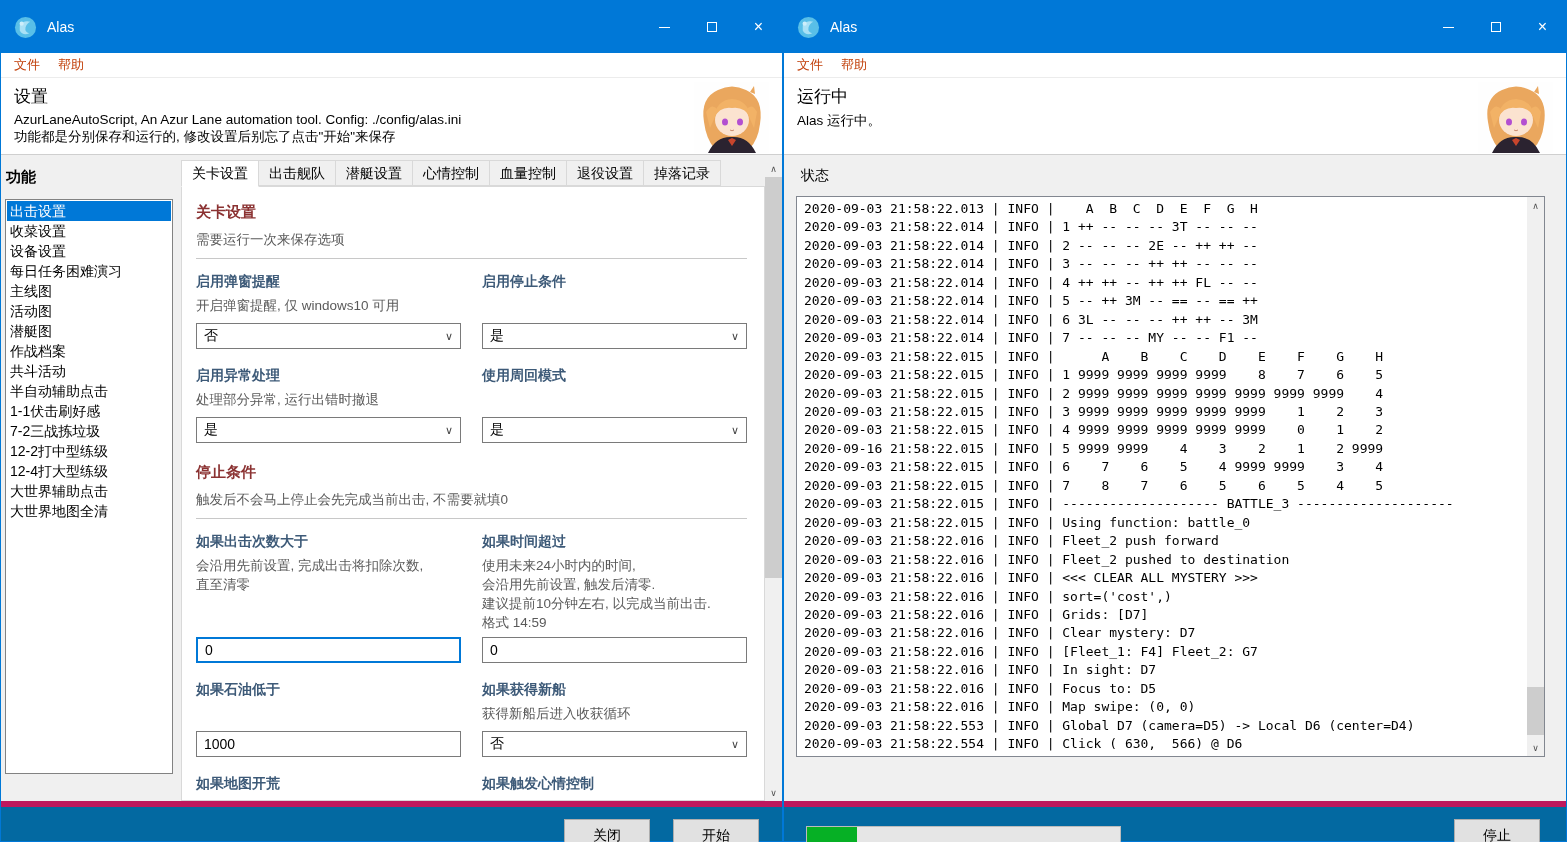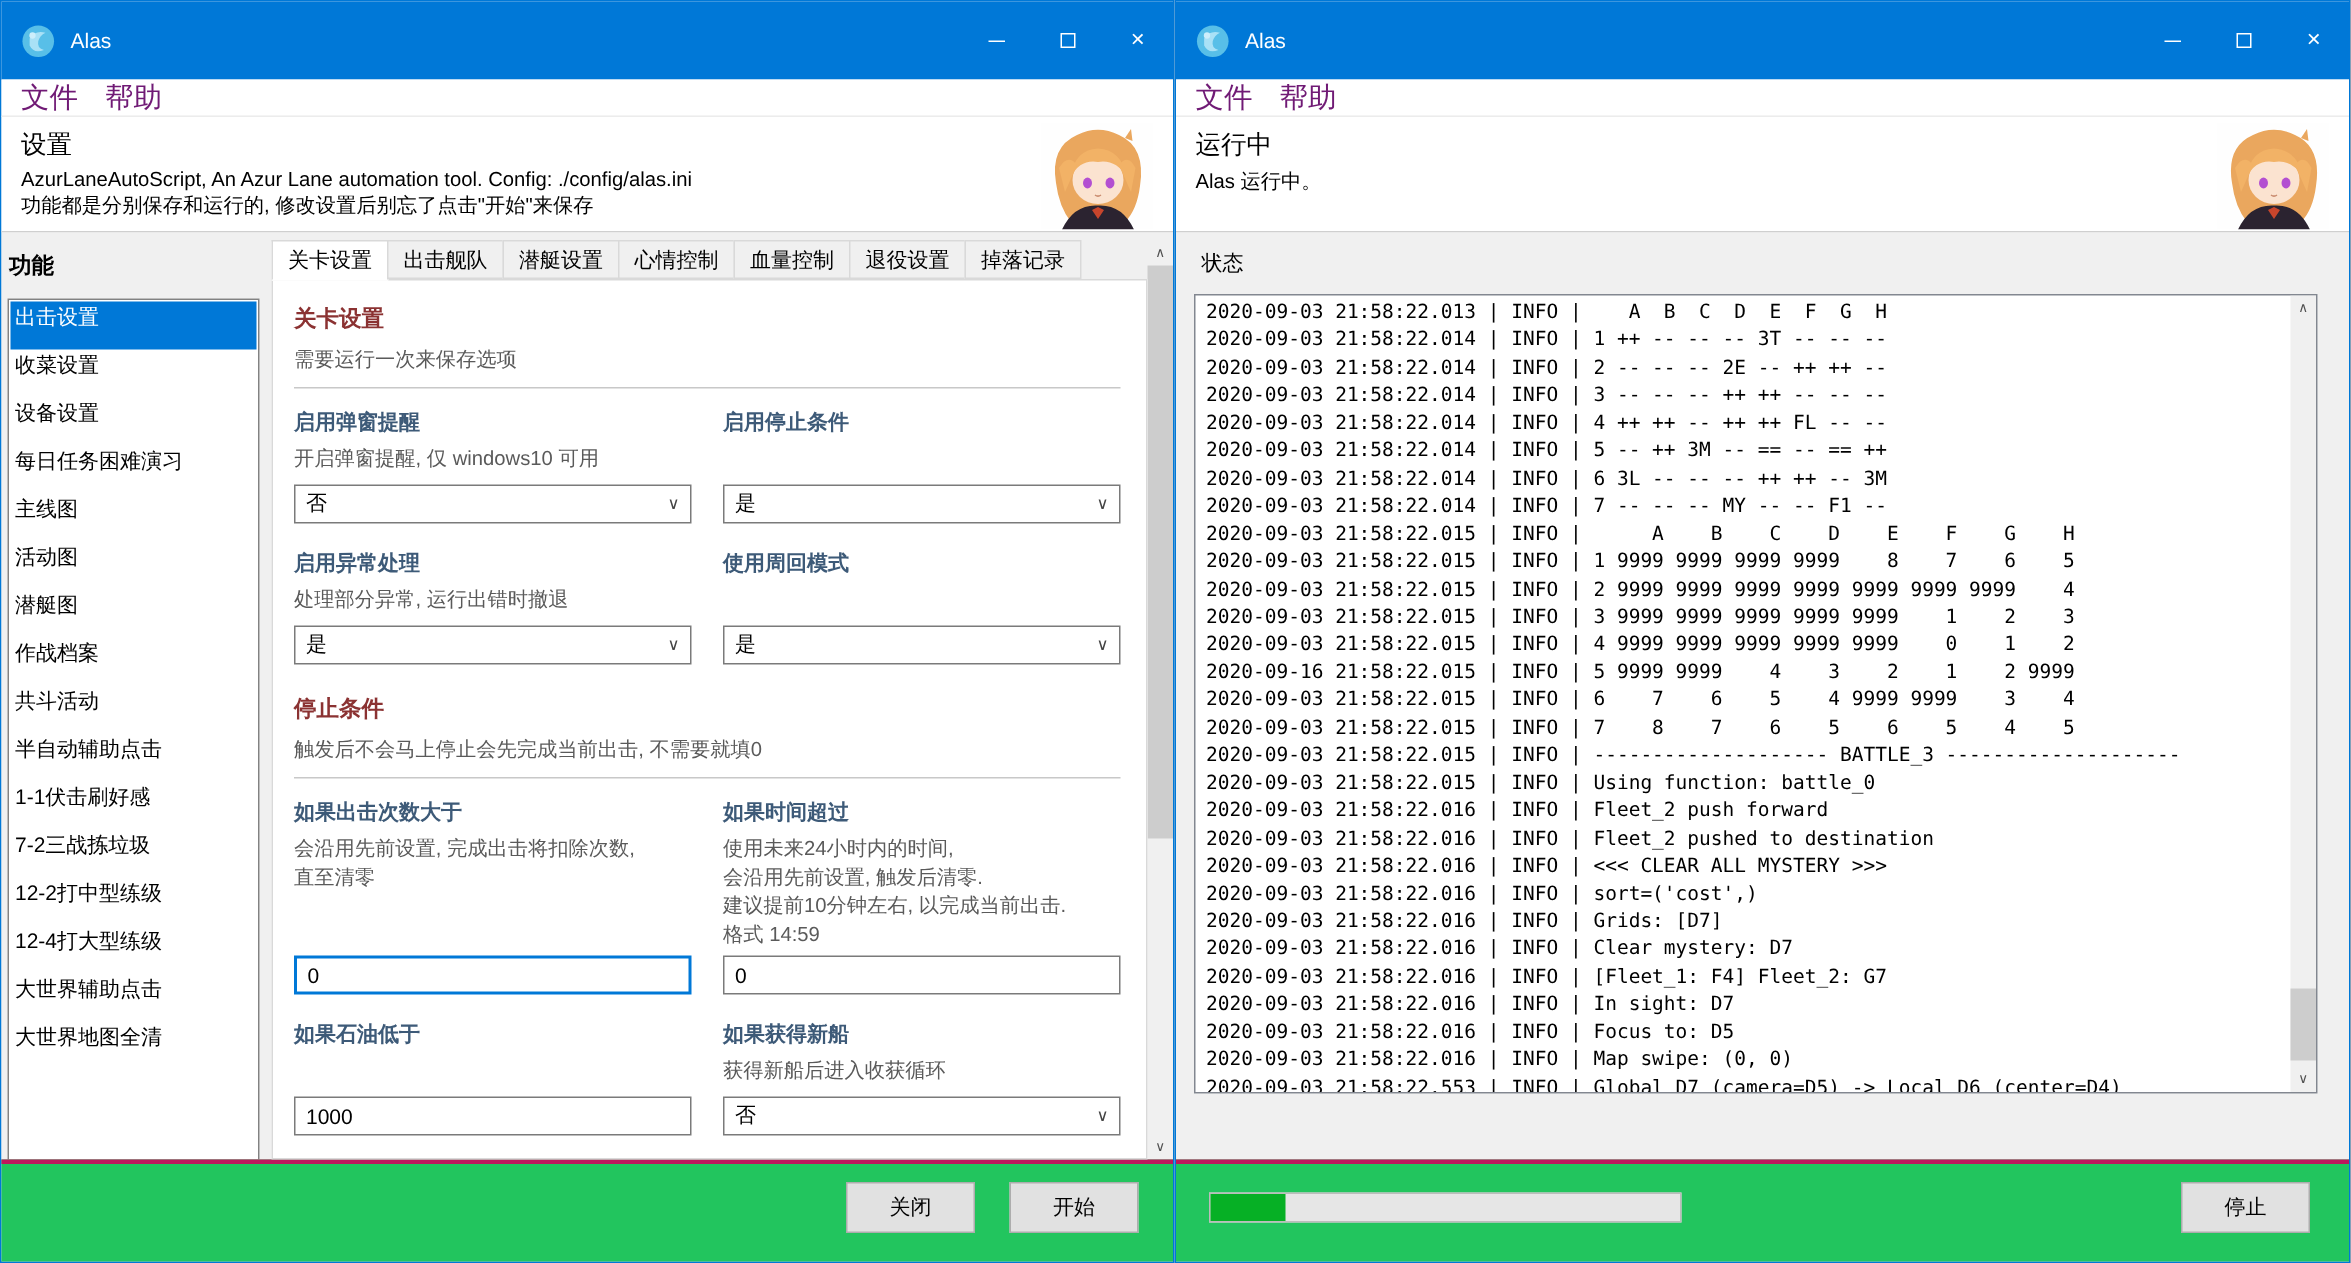--- a/index.html
+++ b/index.html
@@ -13,37 +13,37 @@
   
   .titlebar{height:52px;background:#0078d7;display:flex;align-items:center;color:#fff;flex:none}
   .logo{width:23px;height:23px;margin:0 10px 0 13px;flex:none}
   .t-title{font-size:14px}
   .t-controls{margin-left:auto;display:flex;height:100%}
   .t-btn{width:47px;height:100%;display:flex;align-items:center;justify-content:center;color:#fff;font-size:16px}
   .glyph-min{width:11px;height:1px;background:#fff;display:block}
   .glyph-max{width:10px;height:10px;border:1px solid #fff;display:block}
 
   
-  .menubar{height:24px;background:#fff;display:flex;align-items:center;padding-left:4px;font-size:19px;color:#701a75;flex:none}
+  .menubar{height:24px;background:#fff;display:flex;align-items:center;padding-left:4px;font-size:13px;color:#c2410c;flex:none}
   .menu-item{padding:0 9px;height:100%;display:flex;align-items:center}
 
   
   .header{height:78px;background:#fff;position:relative;flex:none;border-top:1px solid #ececec;border-bottom:1px solid #cfcfcf}
   .h-title{font-weight:normal;font-size:17px;padding:7px 0 3px 13px;color:#000}
   .h-line{font-size:13.5px;padding:1px 0 0 13px;color:#000}
   .avatar{position:absolute;right:13px;top:4px;width:75px;height:71px}
 
   
   .body{flex:1;display:flex;background:#f0f0f0;position:relative;overflow:hidden}
 
   
   .sidebar{width:180px;flex:none;padding:8px 8px 0 4px}
   .sidebar-title{font-weight:bold;font-size:15px;margin:5px 0 12px 1px;color:#000}
   .sidebar-list{background:#fff;border:1px solid #828282;height:575px;padding:1px;font-size:14px;overflow:hidden}
-  .sidebar-list div{padding:0 3px;height:32px;line-height:20px;white-space:nowrap;color:#000}
+  .sidebar-list div{padding:0 3px;height:20px;line-height:20px;white-space:nowrap;color:#000}
   .sidebar-list div.sel{background:#0078d7;color:#fff}
 
   
   .main{flex:1;display:flex;padding-top:5px}
   .main-col{flex:1;display:flex;flex-direction:column;min-width:0}
   .tabs{display:flex;height:27px;flex:none;position:relative;z-index:2}
   .tabs div{padding:0 10px;line-height:25px;font-size:14px;color:#000;background:#f0f0f0;border:1px solid #d9d9d9;margin-right:-1px;height:26px}
   .tabs div.sel{background:#fff;height:27px;border-bottom:1px solid #fff}
   .panel{flex:1;background:#fff;border:1px solid #d9d9d9;margin-top:-1px;overflow:hidden;padding:10px 17px 0 14px;position:relative;z-index:1}
 
@@ -68,21 +68,21 @@
   .vs-thumb{position:absolute;left:0;width:100%;background:#cdcdcd}
 
   
   .status-label{position:absolute;left:17px;top:12px;font-size:14px;color:#000}
   .log-box{position:absolute;left:12px;right:21px;top:41px;bottom:44px;background:#fff;border:1px solid #828790;display:flex;overflow:hidden}
   .log-content{flex:1;padding:3px 0 16px 7px;font-family:"DejaVu Sans Mono","Liberation Mono",monospace;font-size:13px;line-height:18.45px;overflow:hidden;color:#000}
   .log-content div{white-space:pre}
   .log-scroll{width:17px;flex:none;background:#f0f0f0;display:flex;flex-direction:column}
 
   
-  .footer{height:68px;flex:none;border-top:3px solid #be185d;background:#22c55e;position:relative}
+  .footer{height:40px;flex:none;border-top:6px solid #be185d;background:#0369a1;position:relative}
   .btn{position:absolute;top:12px;width:86px;height:34px;background:#e1e1e1;border:1px solid #adadad;display:flex;align-items:center;justify-content:center;font-size:14px;color:#000}
   #btn-close{right:132px}
   #btn-start{right:23px}
   #btn-stop{right:26px}
   .progress{position:absolute;left:22px;top:19px;width:315px;height:20px;background:#e6e6e6;border:1px solid #bcbcbc}
   .progress-fill{height:100%;background:#06b025}
 </style>
 </head>
 <body>
 

